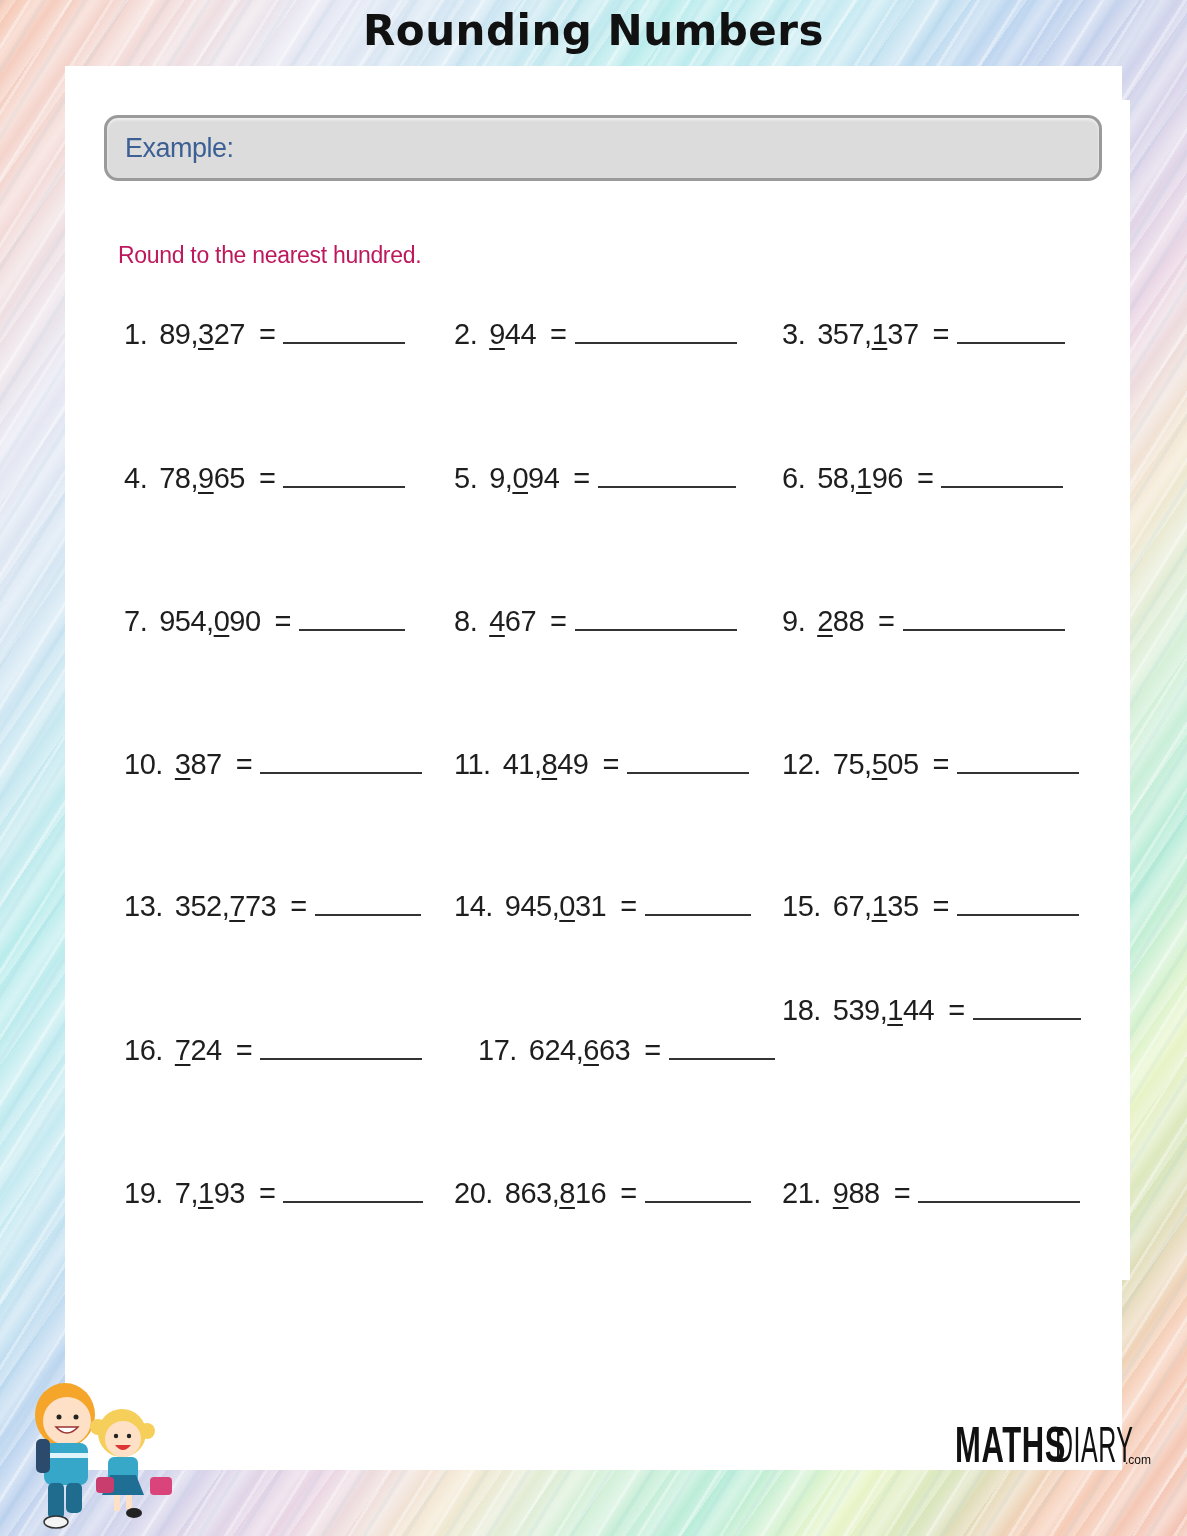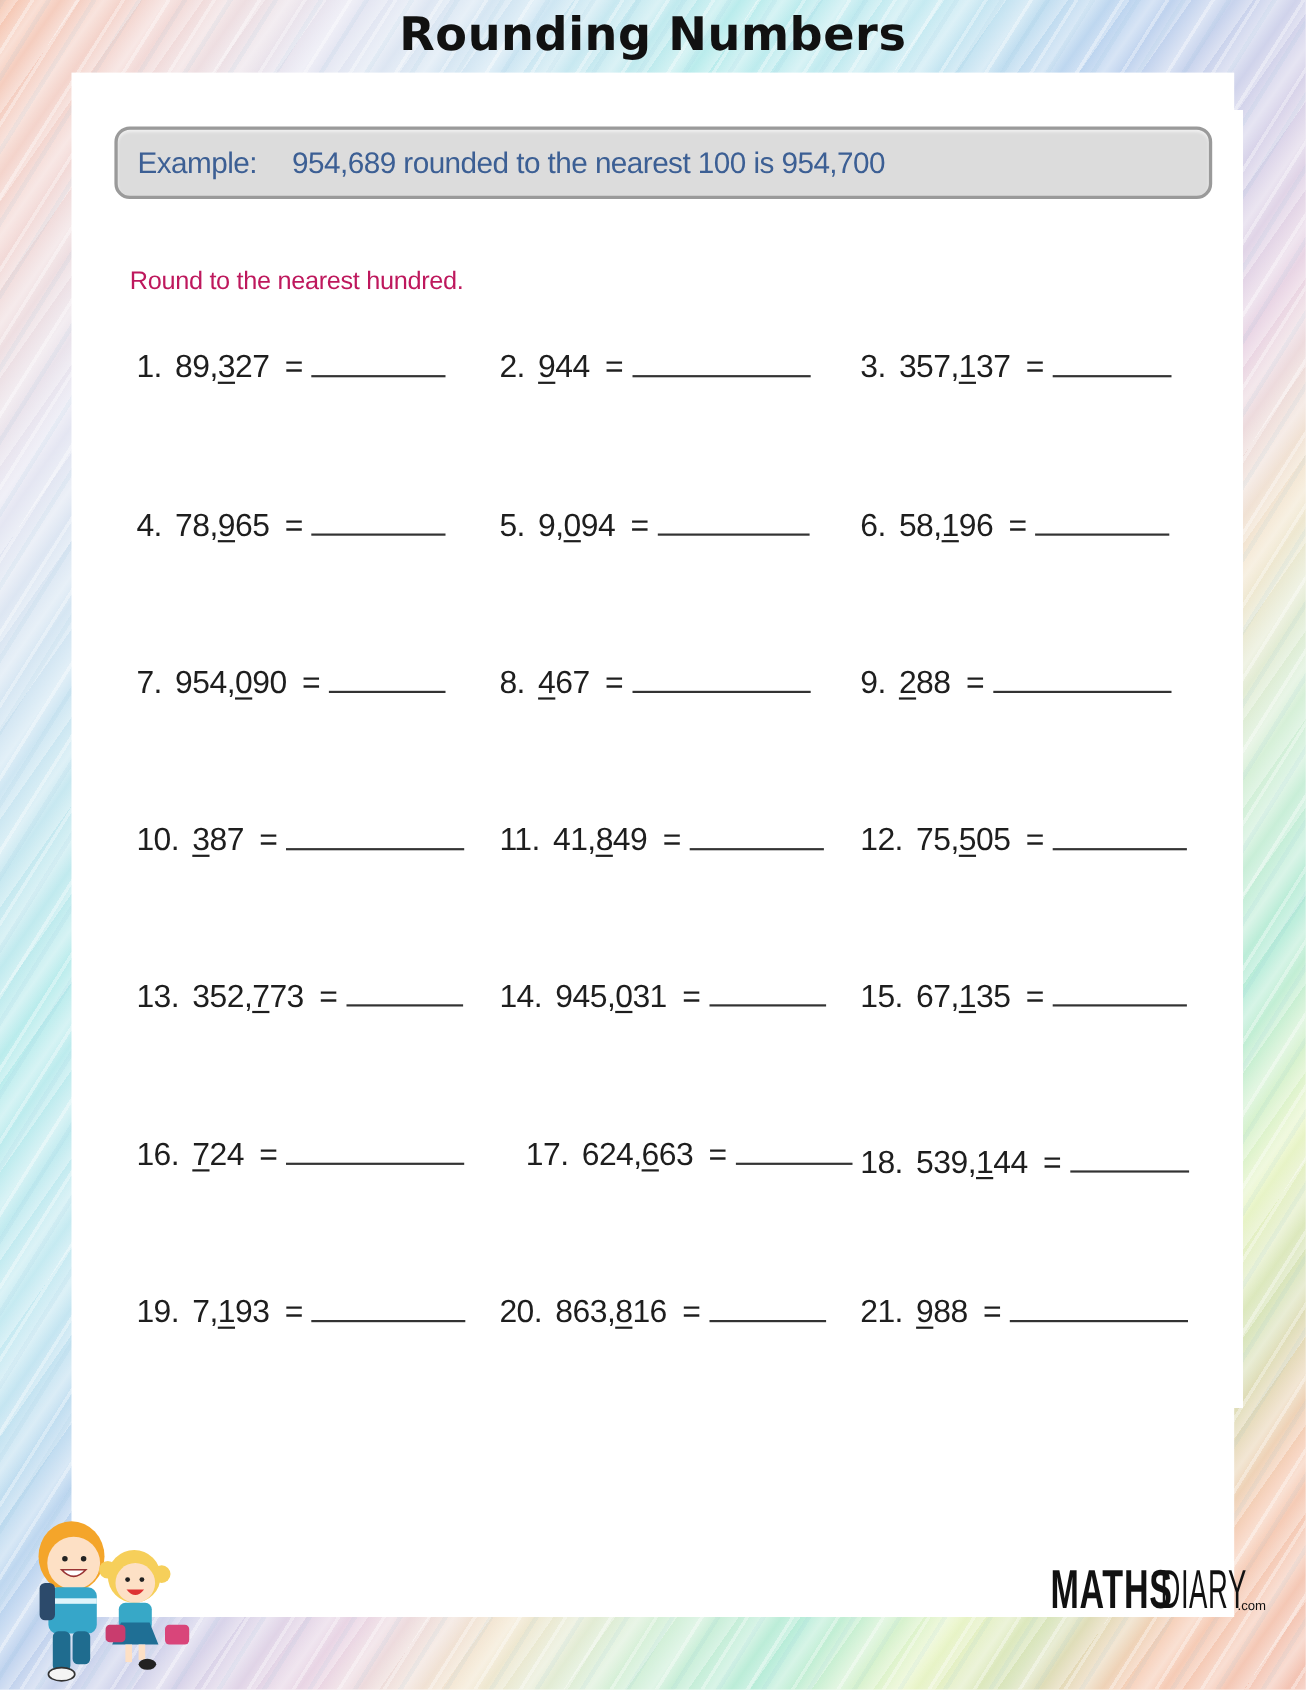--- a/index.html
+++ b/index.html
@@ -69,21 +69,20 @@
 
 <div class="bg-streaks"></div>
 
 <div class="title">Rounding Numbers</div>
 
 <div class="paper"></div>
 <div class="paper-ext"></div>
 
 <div class="example-box">
   <span class="lbl">Example:</span>
-  <span>954,689 rounded to the nearest 100 is 954,700</span>
 </div>
 
 <div class="instruction">Round to the nearest hundred.</div>
 
 <div id="problems">
     <div class="problem" style="left: 124px; top: 318px;">
       <span class="num">1.</span>
       <span class="val"><span>89,</span><u>3</u><span>27</span></span>
       <span class="eq">=</span>
       <span class="blank" style="width:122px"></span>
@@ -177,21 +176,21 @@
       <span class="val"><span></span><u>7</u><span>24</span></span>
       <span class="eq">=</span>
       <span class="blank" style="width:162px"></span>
     </div>
     <div class="problem" style="left: 478px; top: 1034px;">
       <span class="num">17.</span>
       <span class="val"><span>624,</span><u>6</u><span>63</span></span>
       <span class="eq">=</span>
       <span class="blank" style="width:106px"></span>
     </div>
-    <div class="problem" style="left: 782px; top: 1041px;">
+    <div class="problem" style="left: 782px; top: 994px;">
       <span class="num">18.</span>
       <span class="val"><span>539,</span><u>1</u><span>44</span></span>
       <span class="eq">=</span>
       <span class="blank" style="width:108px"></span>
     </div>
     <div class="problem" style="left: 124px; top: 1177px;">
       <span class="num">19.</span>
       <span class="val"><span>7,</span><u>1</u><span>93</span></span>
       <span class="eq">=</span>
       <span class="blank" style="width:140px"></span>

